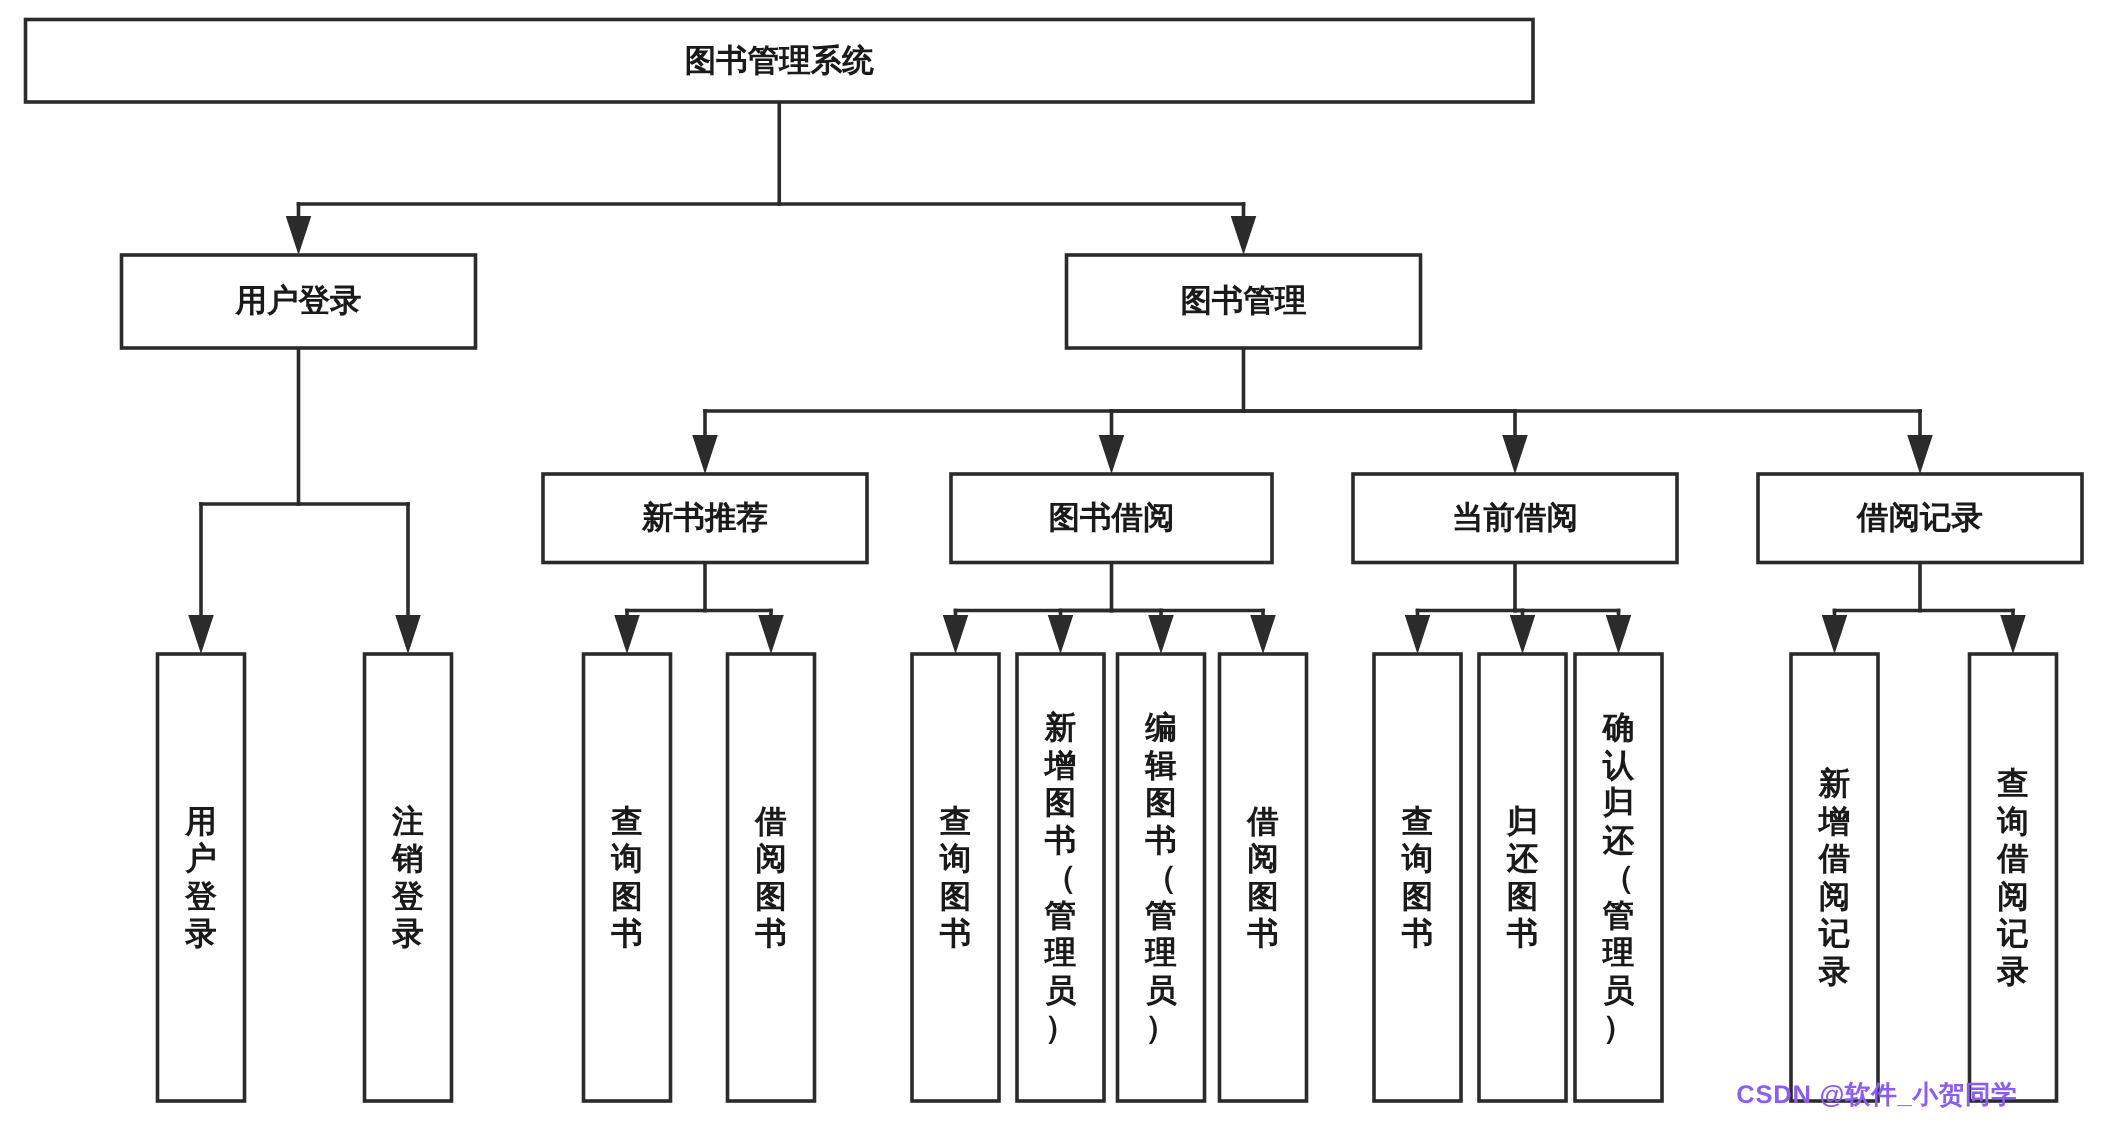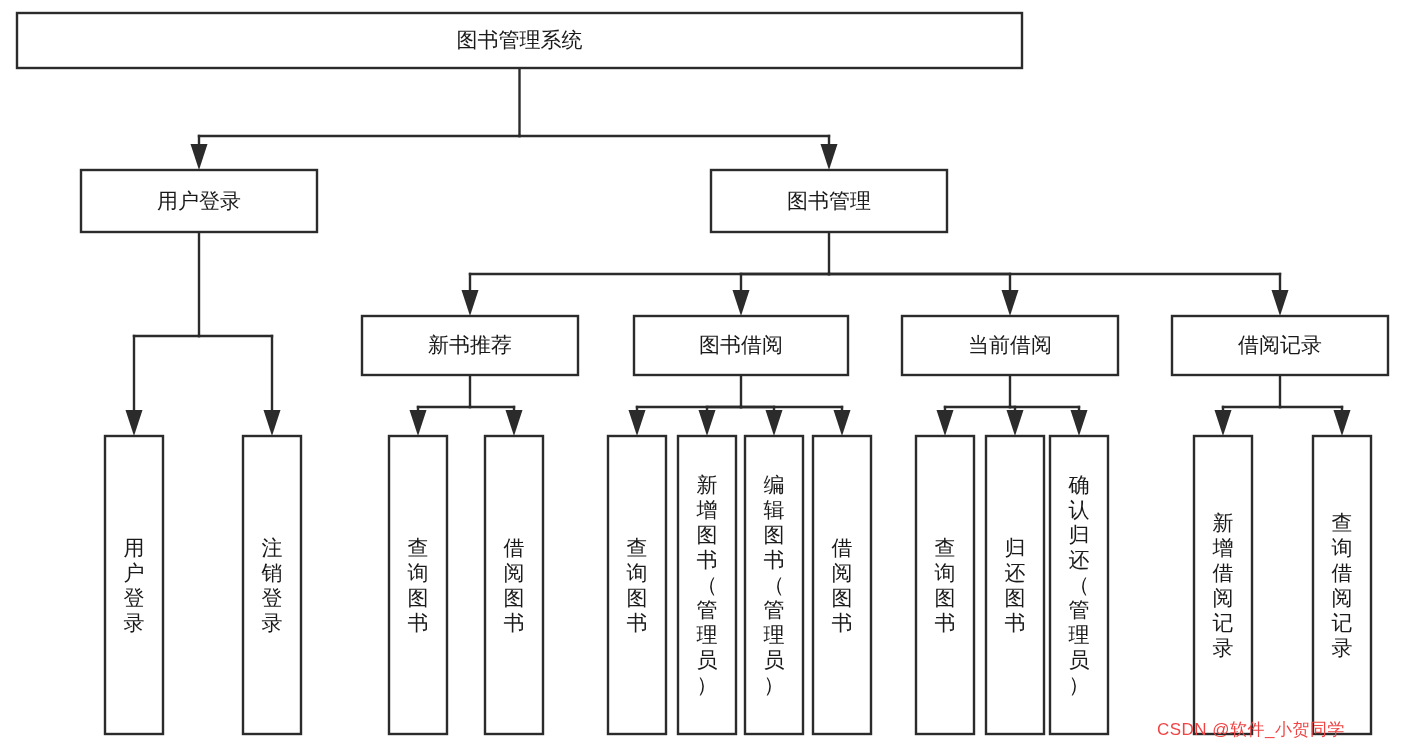--- a/index.html
+++ b/index.html
@@ -11,20 +11,21 @@
     width: 1405px;
     height: 747px;
     font-family: "Liberation Sans", "DejaVu Sans", sans-serif;
     overflow: hidden;
     position: relative;
   }
   #diagram-root {
     position: relative;
     width: 1353px;
     height: 747px;
+    font-weight: bold;
   }
   svg.diagram-svg {
     position: absolute;
     top: 0;
     left: 0;
     width: 1405px;
     height: 747px;
     display: block;
   }
   .node-box {
@@ -54,21 +55,21 @@
     font-size: 21px;
     fill: #1a1a1a;
     text-anchor: middle;
   }
   .watermark {
     position: absolute;
     right: 8px;
     bottom: 6px;
     font-family: "Liberation Sans", "DejaVu Sans", sans-serif;
     font-size: 17px;
-    color: #ef4444;
+    color: #8b5cf6;
     letter-spacing: 0.5px;
     white-space: nowrap;
     user-select: none;
     margin-left: 33px;
   }
 </style>
 </head>
 <body>
 
 <div id="diagram-root">

